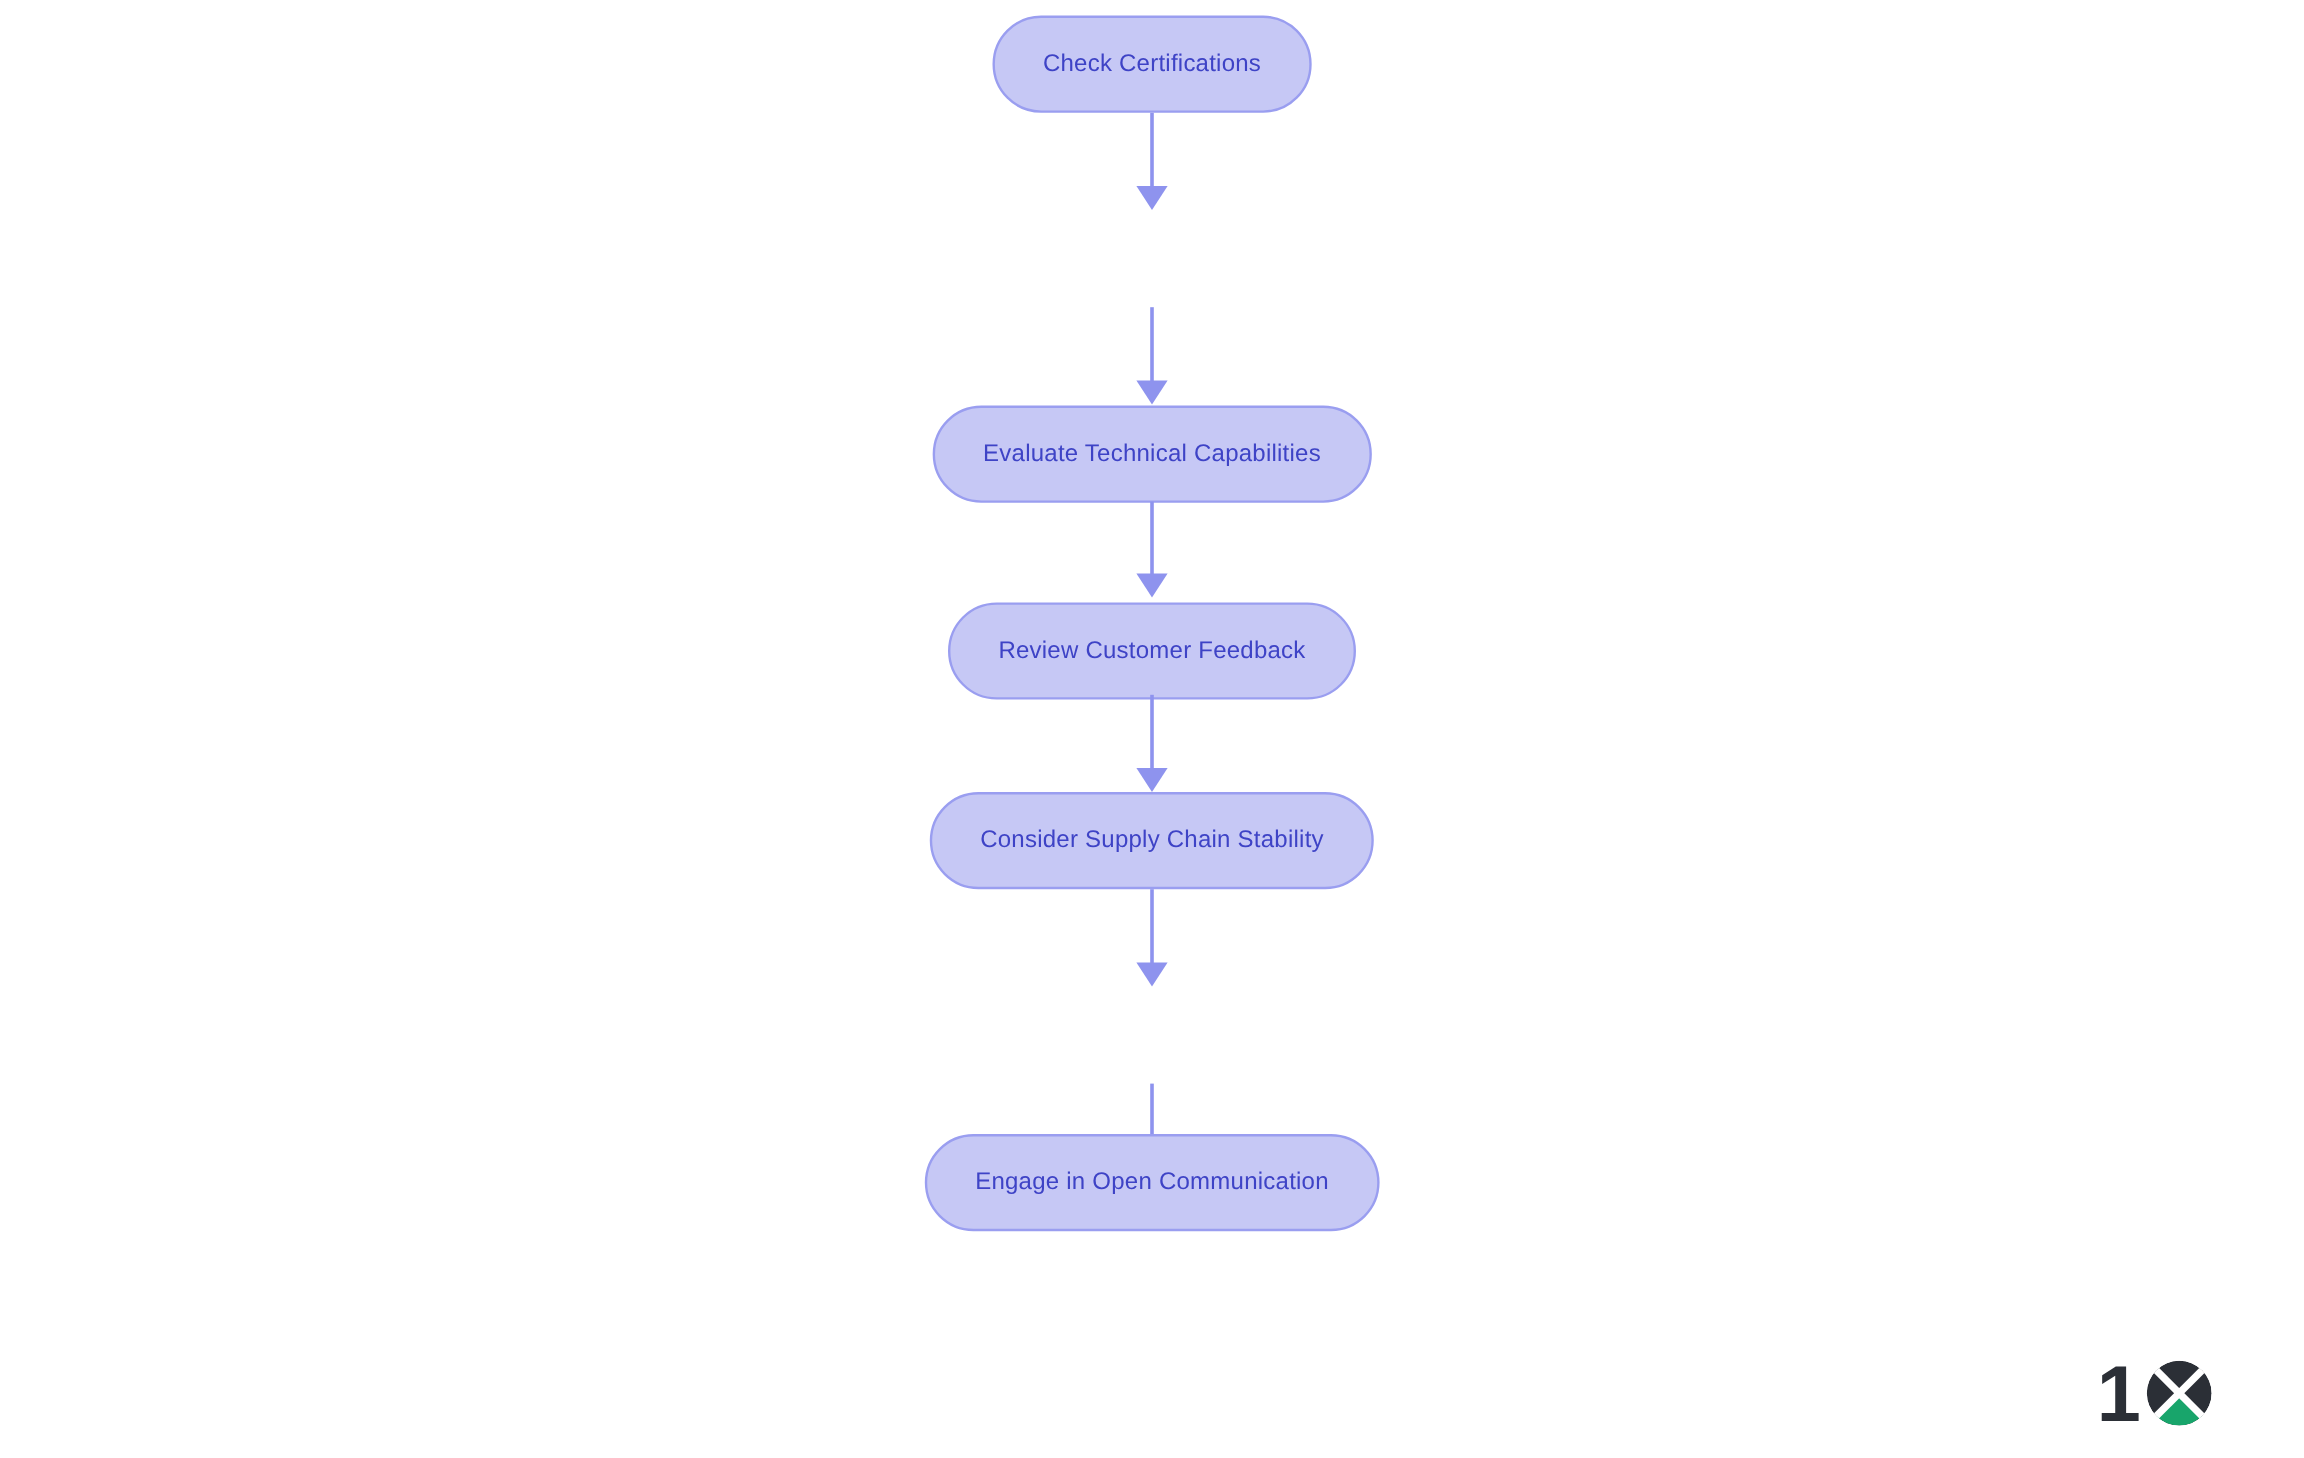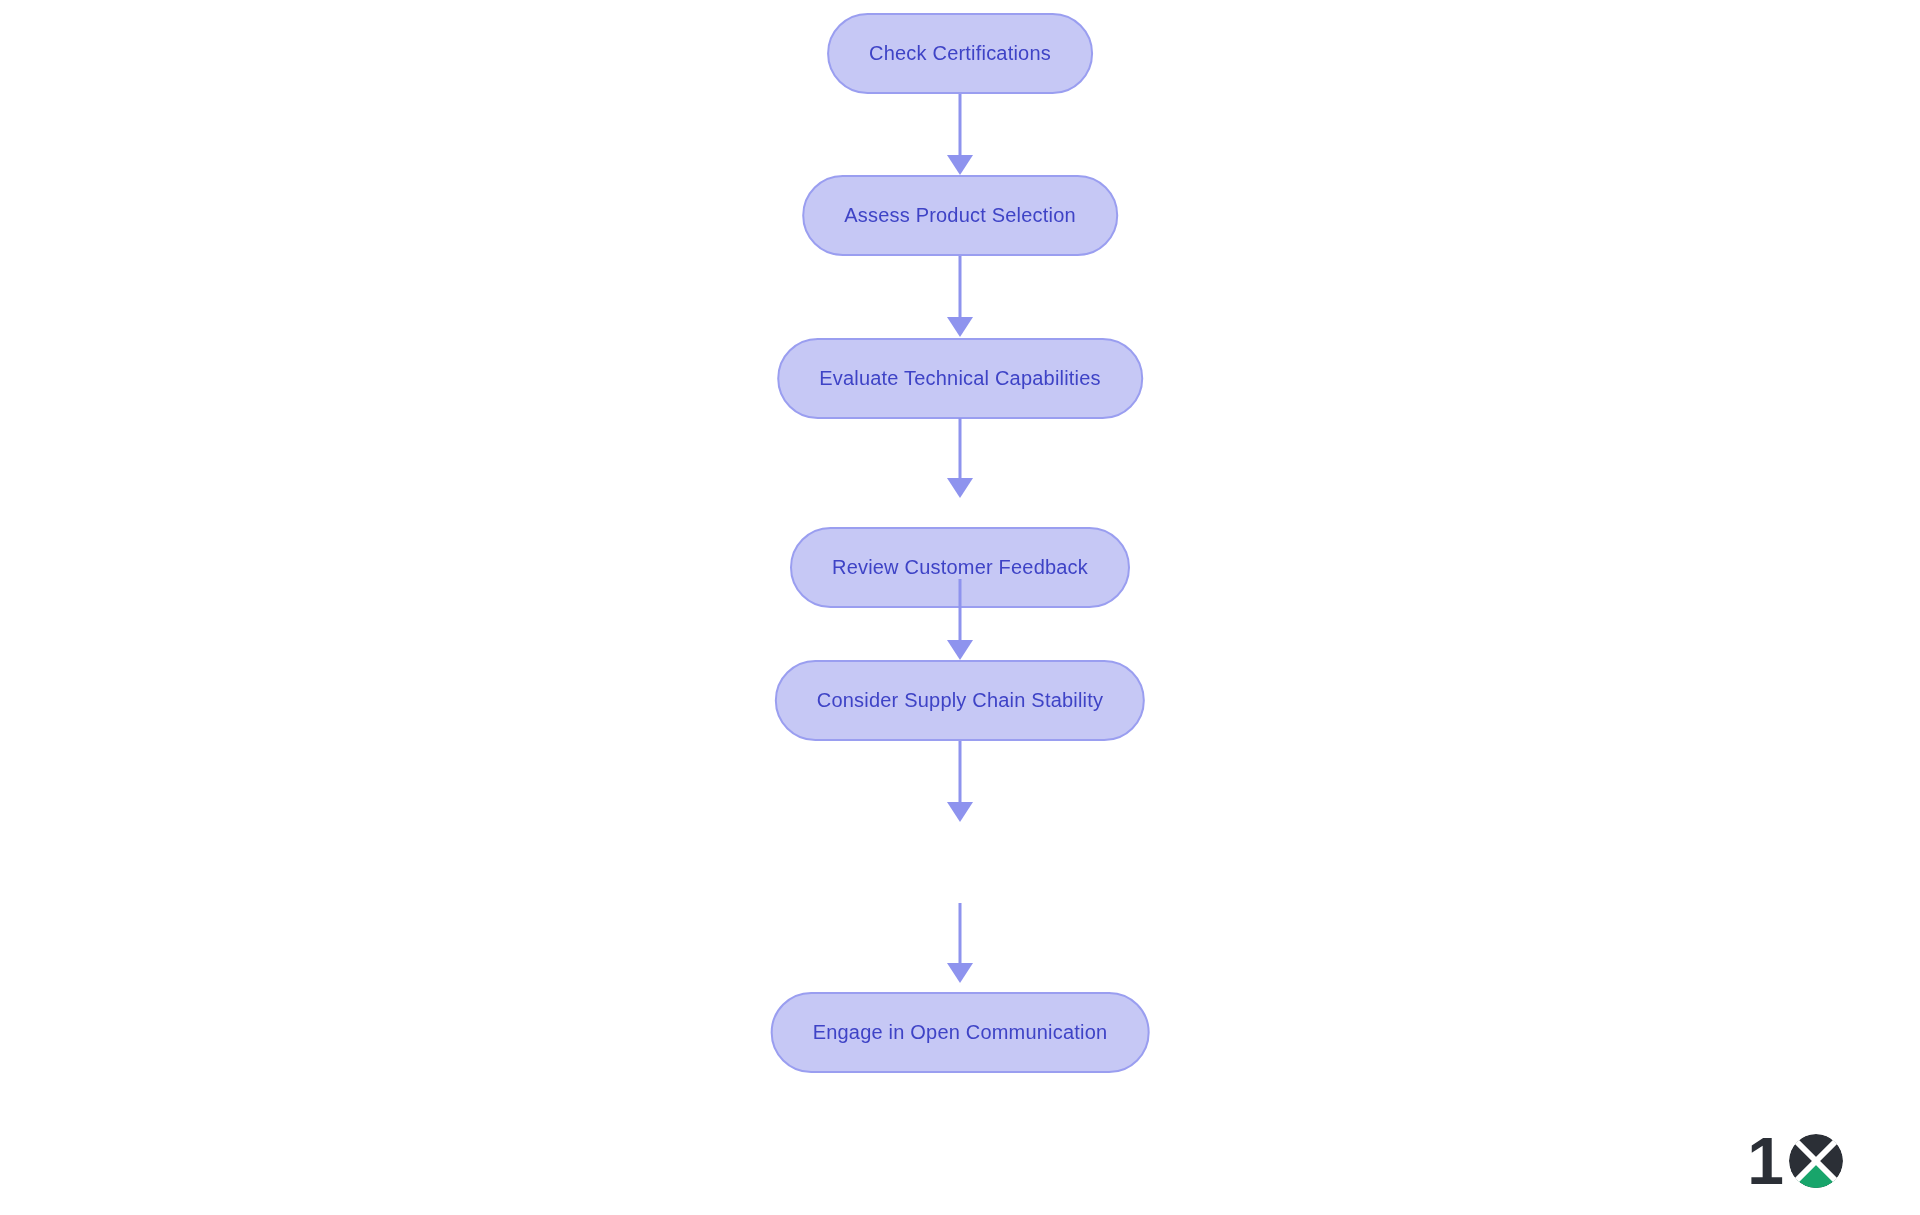--- a/index.html
+++ b/index.html
@@ -29,24 +29,24 @@
     align-items: center;
     justify-content: center;
     white-space: nowrap;
     font-size: 20px;
     letter-spacing: 0.2px;
     color: var(--node-text, #3e43c6);
   }
   .node.n1 { top: 13px;  }
   .node.n2 { top: 175px; }
   .node.n3 { top: 338px; }
-  .node.n4 { top: 527px; }
+  .node.n4 { top: 502px; }
   .node.n5 { top: 660px; }
   .node.n6 { top: 822px; }
-  .node.n7 { top: 992px; justify-content: flex-end; }
+  .node.n7 { top: 945px; justify-content: flex-end; }
 
   
   .arrow {
     position: absolute;
     left: 50%;
     transform: translateX(-50%);
     width: 26px;
   }
   .arrow .shaft {
     position: absolute;
@@ -99,23 +99,20 @@
 
   <div class="node n1">
     <span>Check Certifications</span>
   </div>
 
   <div class="arrow a1">
     <div class="shaft"></div>
     <div class="head"></div>
   </div>
 
-  <div class="node n2">
-    <span>Assess Product Selection</span>
-  </div>
 
   <div class="arrow a2">
     <div class="shaft"></div>
     <div class="head"></div>
   </div>
 
   <div class="node n3">
     <span>Evaluate Technical Capabilities</span>
   </div>
 

